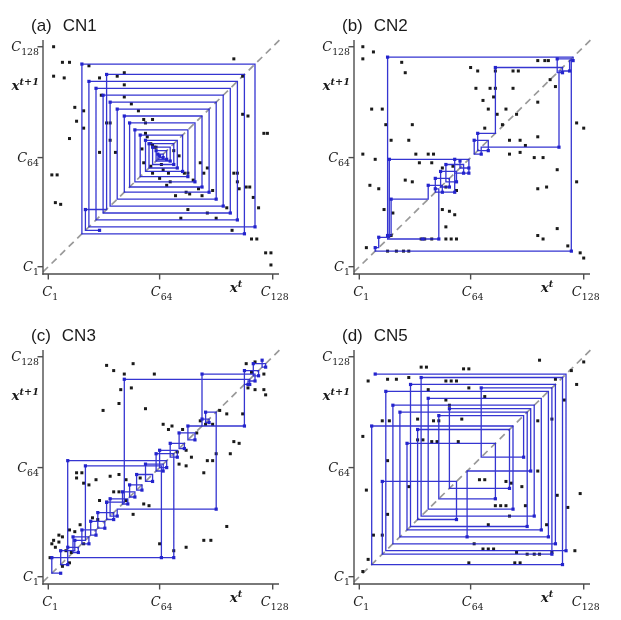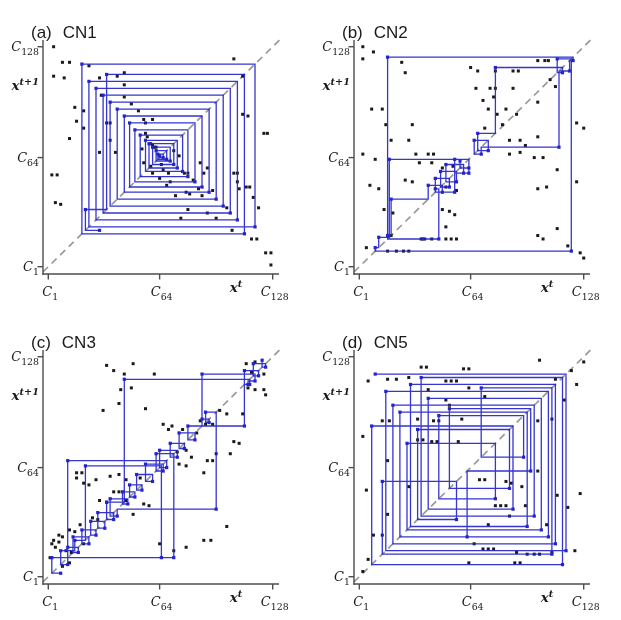--- a/index.html
+++ b/index.html
@@ -1,20 +1,20 @@
 <!DOCTYPE html>
 <html><head>
 <meta charset="utf-8">
 <style>
   html,body{margin:0;padding:0;background:#ffffff;}
   #fig{position:relative;width:621px;height:620px;background:#fff;overflow:hidden;
        font-family:"Liberation Sans",sans-serif;}
   .panel{position:absolute;width:310px;height:310px;}
   .panel svg{position:absolute;left:0;top:0;}
-  .ptitle{position:absolute;left:31px;top:23px;font-size:17px;color:#1a1a1a;
+  .ptitle{position:absolute;left:31px;top:16px;font-size:17px;color:#1a1a1a;
           font-family:"Liberation Sans",sans-serif;white-space:nowrap;}
   .ptitle .pname{margin-left:11px;}
 </style>
 </head>
 <body>
 
 <div id="fig">
 
   <div class="panel" style="left:0;top:0">
     <svg width="310" height="310" viewBox="0 0 310 310">

